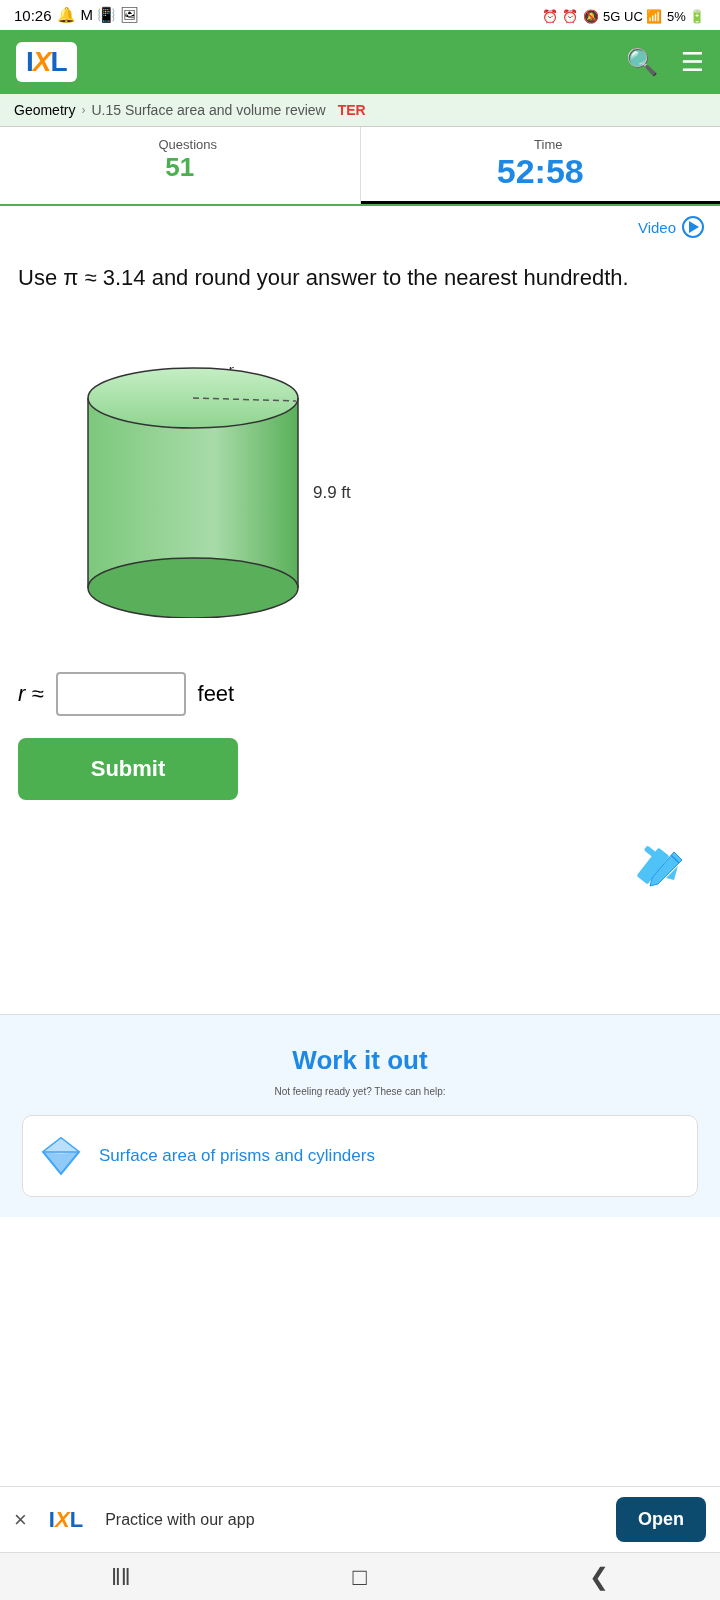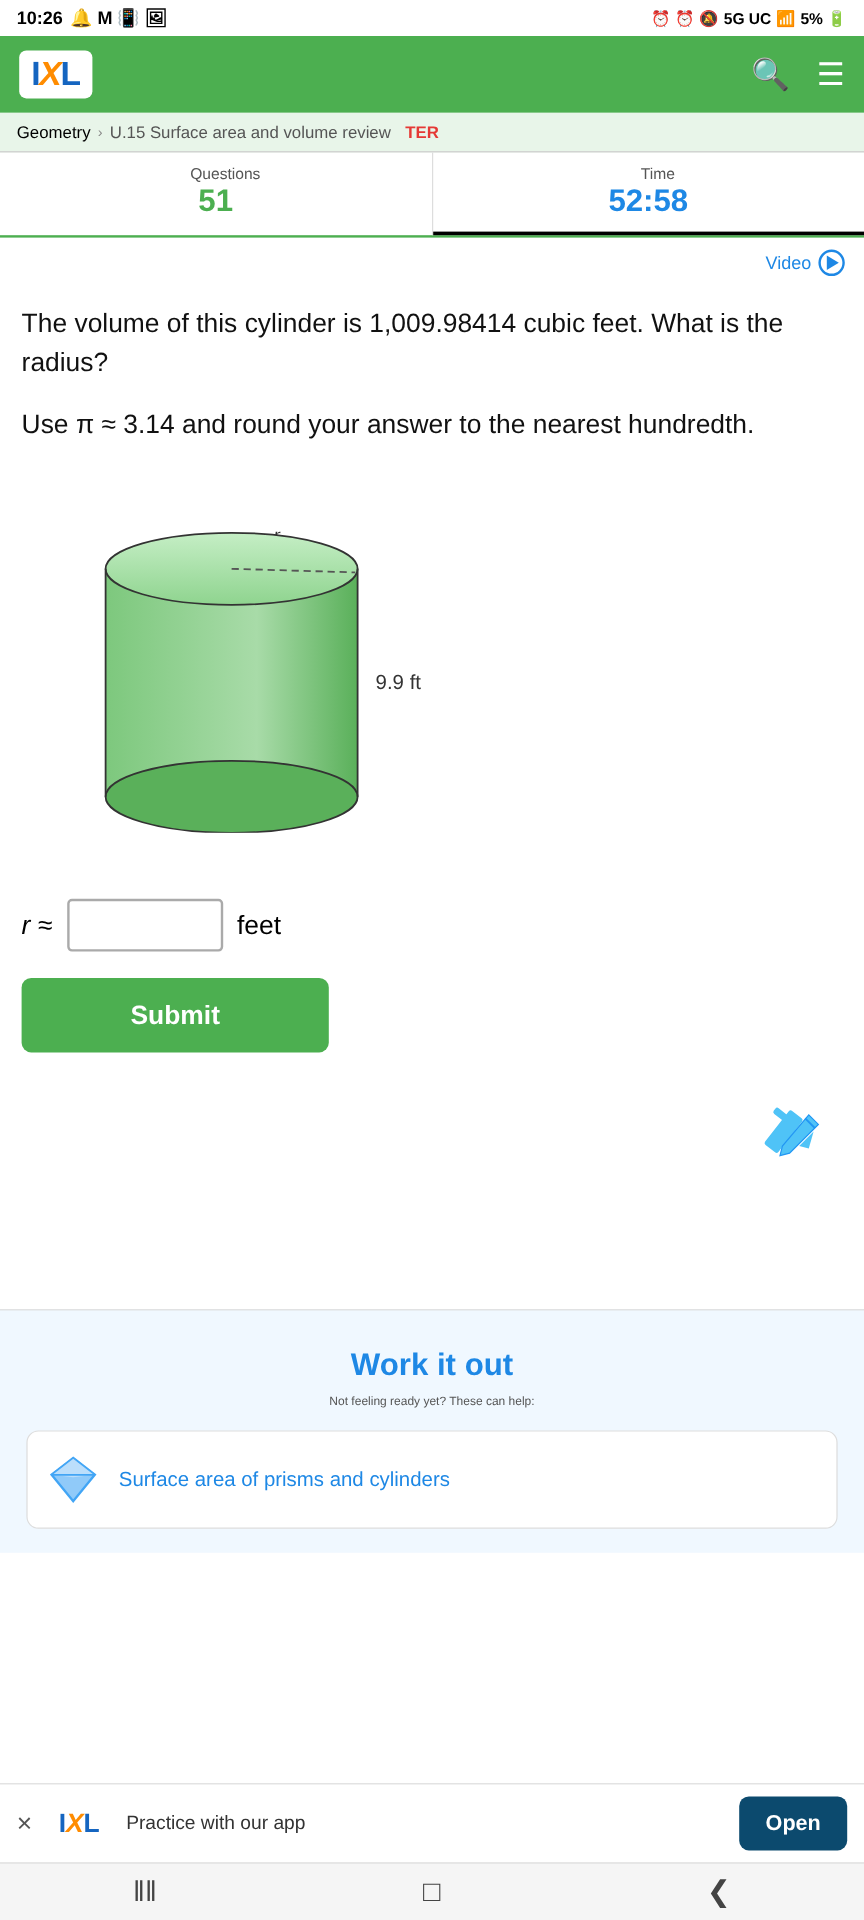--- a/index.html
+++ b/index.html
@@ -4,24 +4,24 @@
   <meta name="viewport" content="width=720px">
   <style>
     * { box-sizing: border-box; margin: 0; padding: 0; }
     body { font-family: Arial, sans-serif; background: #fff; width: 720px; min-height: 1600px; overflow-x: hidden; }
 
     
     .status-bar {
       background: #fff;
       display: flex;
       justify-content: space-between;
-      align-items: center;
+      align-items: flex-end;
       padding: 6px 14px;
       font-size: 15px;
-      font-weight: bold;
+      font-weight: normal;
     }
     .status-left { display: flex; align-items: center; gap: 6px; }
     .status-right { display: flex; align-items: center; gap: 4px; font-size: 13px; }
 
     
     .header {
       background: #4caf50;
       display: flex;
       align-items: center;
       justify-content: space-between;
@@ -72,21 +72,21 @@
       border-right: 1px solid #ddd;
     }
     .stat-item:last-child { border-right: none; }
     .stat-label { font-size: 13px; color: #555; padding-left: 16px; }
     .stat-value-green { font-size: 26px; color: #4caf50; font-weight: bold; }
     .stat-value-orange { font-size: 26px; color: #e53935; font-weight: bold; display: flex; align-items: center; justify-content: center; gap: 6px; }
     .score-bars { display: flex; gap: 3px; align-items: flex-end; height: 22px; }
     .score-bar-r { width: 7px; background: #e53935; height: 22px; border-radius: 2px; }
     .score-bar-o { width: 7px; background: #ff8c00; height: 18px; border-radius: 2px; }
     .score-bar-g { width: 7px; background: #4caf50; height: 14px; border-radius: 2px; }
-    .stat-value-time { font-size: 26px; color: #1e88e5; font-weight: bold; }
+    .stat-value-time { font-size: 34px; color: #1e88e5; font-weight: bold; }
 
     
     .stat-item-time {
       border-bottom: 3px solid #000000;
     }
 
     
     .video-link {
       text-align: right;
       padding: 10px 16px 6px;
@@ -159,21 +159,21 @@
 
     
     .submit-btn {
       background: #4caf50;
       color: #fff;
       border: none;
       border-radius: 8px;
       font-size: 22px;
       font-weight: bold;
       padding: 18px 0;
-      width: 256px;
+      width: 220px;
       cursor: pointer;
       margin: 22px 18px 0;
       display: block;
     }
 
     
     .work-it-out {
       background: #f0f8ff;
       margin-top: 120px;
       padding: 30px 18px 20px;
@@ -328,21 +328,20 @@
 <div class="main-content">
 
   <div class="video-link">
     <span>Video</span>
     <div class="play-circle">
       <div class="play-triangle"></div>
     </div>
   </div>
 
   <div class="question-content">
-    <div class="question-text">The volume of this cylinder is 1,009.98414 cubic feet. What is the radius?</div>
     <div class="pi-text">Use π ≈ 3.14 and round your answer to the nearest hundredth.</div>
   </div>
 
   <div class="cylinder-area">
     <div class="cylinder-svg-wrapper">
       
       <svg width="340" height="300" viewBox="0 0 340 300">
 
         <text x="200" y="58" font-size="16" font-style="italic" fill="#333">r</text>
         <line x1="205" y1="62" x2="240" y2="82" stroke="#333" stroke-width="1.5" marker-end="url(#arrow)"></line>

